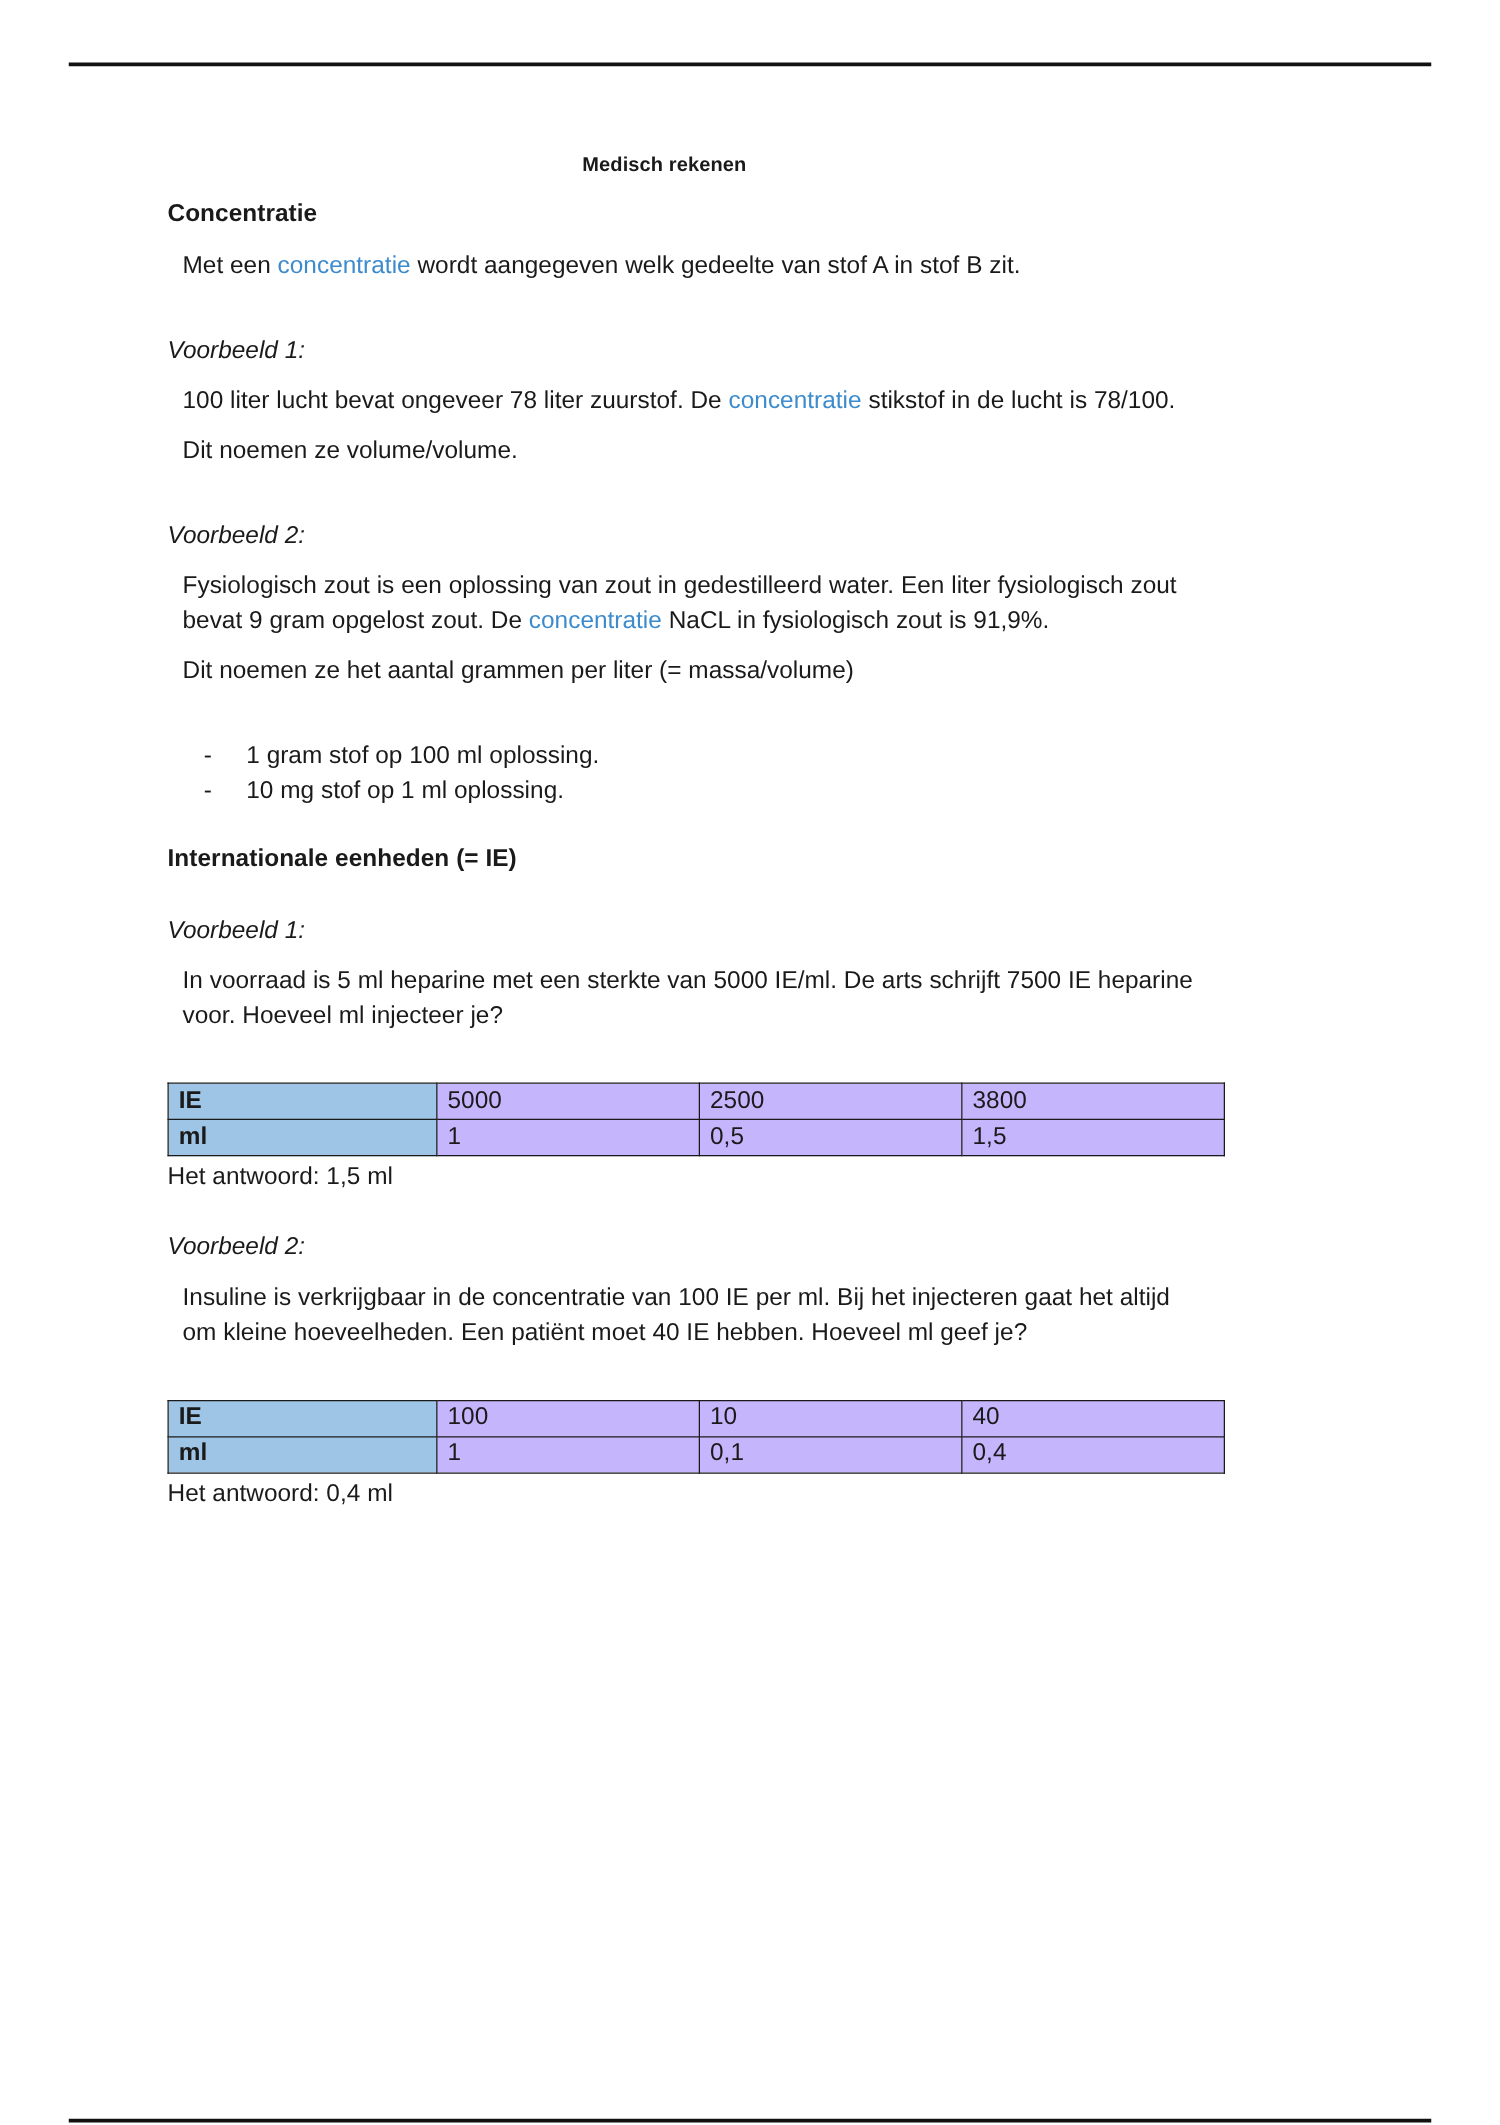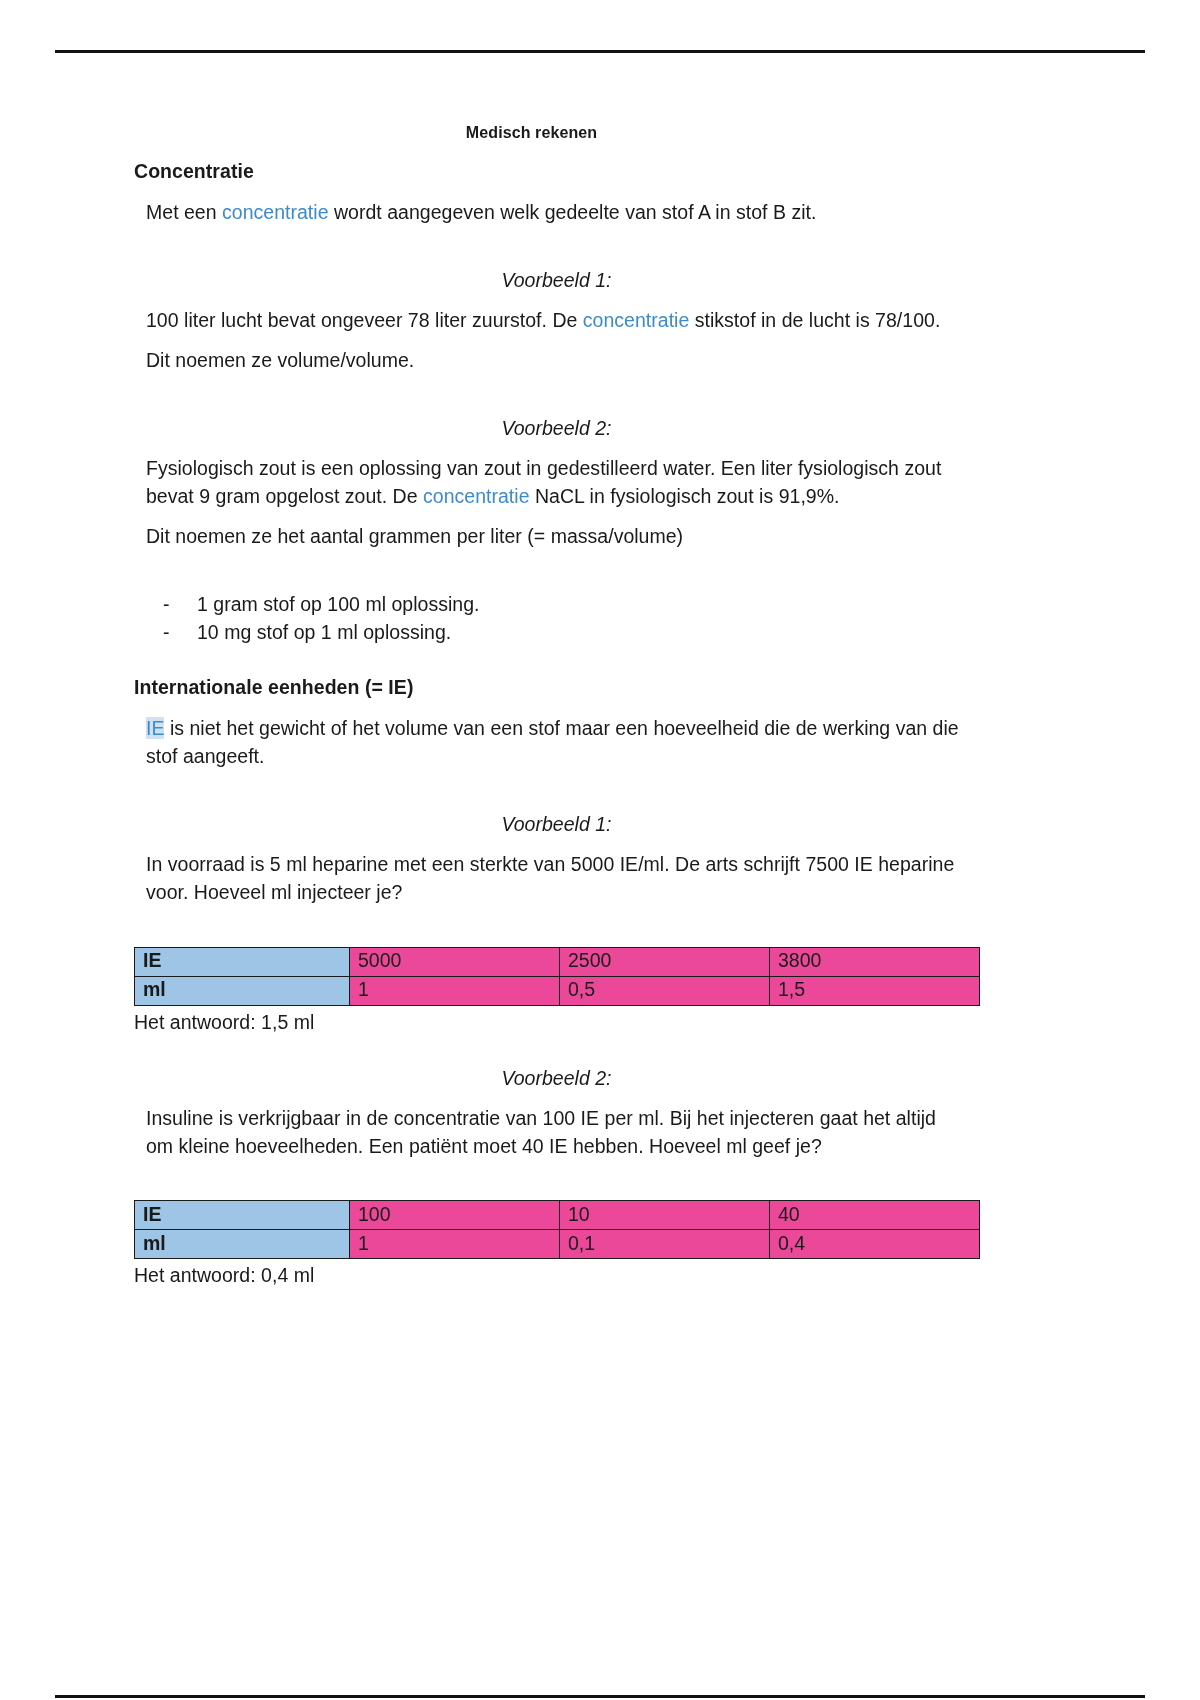--- a/index.html
+++ b/index.html
@@ -62,21 +62,20 @@
     margin: 12px;
     letter-spacing: 0.02px;
   }
 
   p.italic {
     font-style: italic;
     font-size: 19.5px;
     line-height: 1.44;
     margin: 0;
     letter-spacing: 0.02px;
-    text-align: center;
   }
 
   .spacer-line { height: 28px; }
 
   .hl { color: #3C8BCD; }
   .hl-box { color: #3C8BCD; background: #cfe2f3; }
 
   ul.dashlist {
     list-style: none;
     margin: 0;
@@ -103,21 +102,21 @@
   }
   table.calc td {
     border: 1.6px solid #1a1a1a;
     height: 29px;
     padding: 1px 8px 3px 8px;
     font-size: 19.5px;
     line-height: 1.15;
     vertical-align: middle;
     letter-spacing: 0.02px;
     box-sizing: border-box;
-    background: #ec4899;
+    background: #c4b5fd;
   }
   table.calc td.hdr {
     background: #9ec5e6;
     font-weight: bold;
     width: 215px;
   }
   table.calc td.val { width: 210px; }
 
   .tbl-wrap { margin: 0; }
   .answer {
@@ -160,21 +159,20 @@
 
     <ul class="dashlist">
       <li><span class="dash">-</span><span>1 gram stof op 100 ml oplossing.</span></li>
       <li><span class="dash">-</span><span>10 mg stof op 1 ml oplossing.</span></li>
     </ul>
 
     <div class="spacer-line"></div>
 
     <h2 class="section">Internationale eenheden (= IE)</h2>
 
-    <p class="para"><span class="hl-box">IE</span><span> is niet het gewicht of het volume van een stof maar een hoeveelheid die de werking van die stof aangeeft.</span></p>
 
     <div class="spacer-line"></div>
 
     <p class="italic">Voorbeeld 1:</p>
     <p class="para">In voorraad is 5 ml heparine met een sterkte van 5000 IE/ml. De arts schrijft 7500 IE heparine voor. Hoeveel ml injecteer je?</p>
 
     <div class="spacer-line"></div>
 
     <div class="tbl-wrap">
       <table class="calc">

